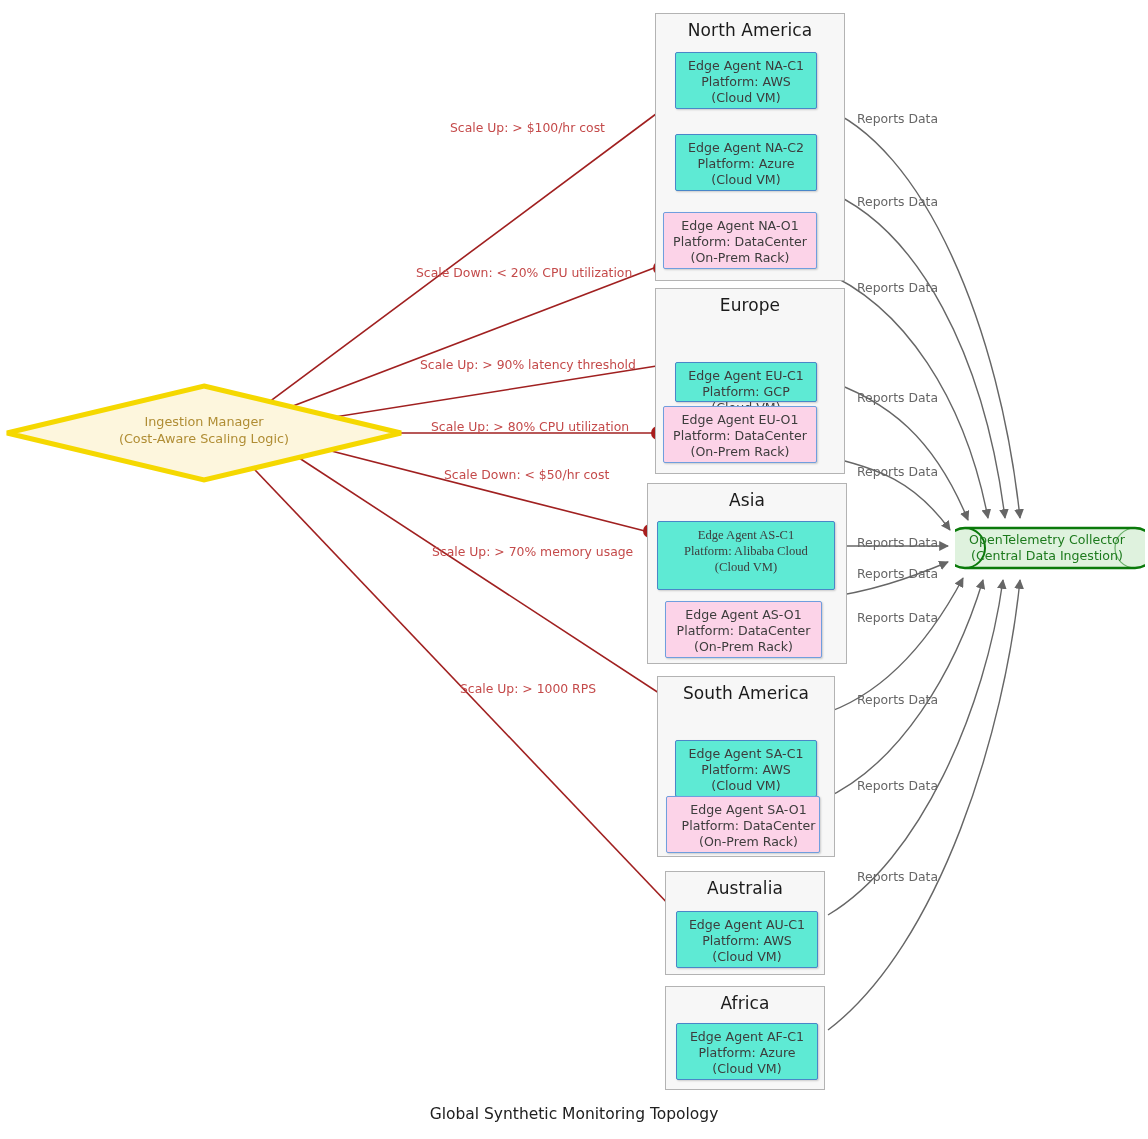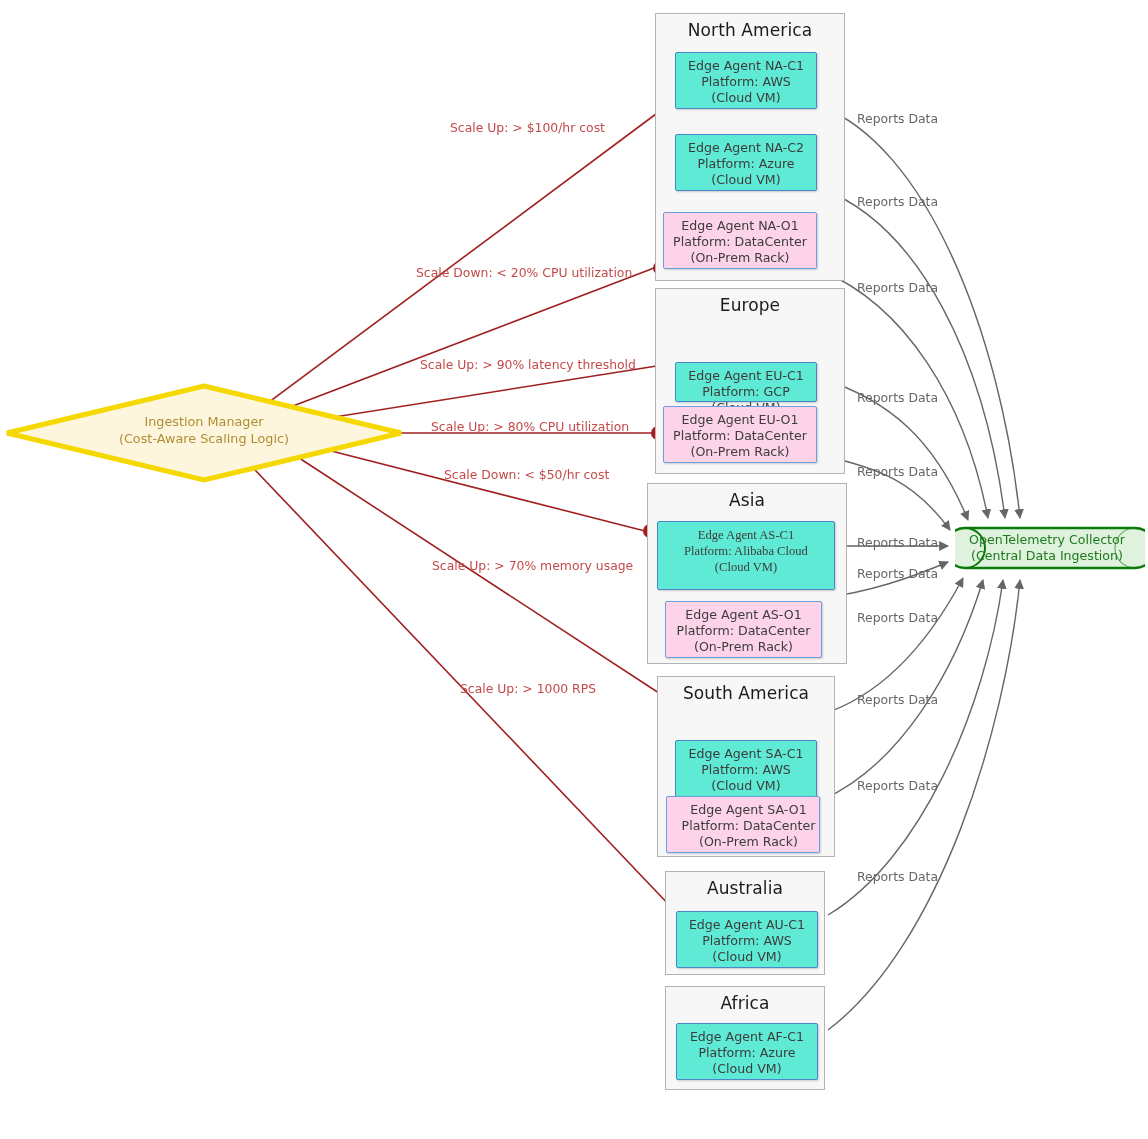--- a/index.html
+++ b/index.html
@@ -171,21 +171,21 @@
       <path d="M 828 915 C 920 860, 985 710, 1003 580"></path>
       <path d="M 828 1030 C 940 945, 1005 730, 1020 580"></path>
     </g>
   </svg>
 
   <div class="edge-label scaling" style="left:450px; top:120px;">Scale Up: &gt; $100/hr cost</div>
   <div class="edge-label scaling" style="left:416px; top:265px;">Scale Down: &lt; 20% CPU utilization</div>
   <div class="edge-label scaling" style="left:420px; top:357px;">Scale Up: &gt; 90% latency threshold</div>
   <div class="edge-label scaling" style="left:431px; top:419px;">Scale Up: &gt; 80% CPU utilization</div>
   <div class="edge-label scaling" style="left:444px; top:467px;">Scale Down: &lt; $50/hr cost</div>
-  <div class="edge-label scaling" style="left:432px; top:558px;">Scale Up: &gt; 70% memory usage</div>
+  <div class="edge-label scaling" style="left:432px; top:544px;">Scale Up: &gt; 70% memory usage</div>
   <div class="edge-label scaling" style="left:460px; top:681px;">Scale Up: &gt; 1000 RPS</div>
 
   <div class="edge-label" style="left:857px; top:111px;">Reports Data</div>
   <div class="edge-label" style="left:857px; top:194px;">Reports Data</div>
   <div class="edge-label" style="left:857px; top:280px;">Reports Data</div>
   <div class="edge-label" style="left:857px; top:390px;">Reports Data</div>
   <div class="edge-label" style="left:857px; top:464px;">Reports Data</div>
   <div class="edge-label" style="left:857px; top:535px;">Reports Data</div>
   <div class="edge-label" style="left:857px; top:566px;">Reports Data</div>
   <div class="edge-label" style="left:857px; top:610px;">Reports Data</div>
@@ -287,14 +287,15 @@
       <path d="M 10 4 A 9 9 0 0 0 10 44 L 180 44 A 9 9 0 0 0 180 4 Z" fill="#dff2de" stroke="#0a7a0a" stroke-width="2.4"></path>
       <path d="M 10 4 A 9 9 0 0 1 10 44" fill="none" stroke="#0a7a0a" stroke-width="2.0"></path>
       <path d="M 180 4 A 9 9 0 0 0 180 44" fill="none" stroke="#0a7a0a" stroke-width="1.2" opacity="0.55"></path>
     </svg>
     <div class="oc-text">
       <span class="ln">OpenTelemetry Collector</span>
       <span class="ln">(Central Data Ingestion)</span>
     </div>
   </div>
 
+  <div id="diagram-caption">Global Synthetic Monitoring Topology</div>
 
 </div>
 
 </body></html>

